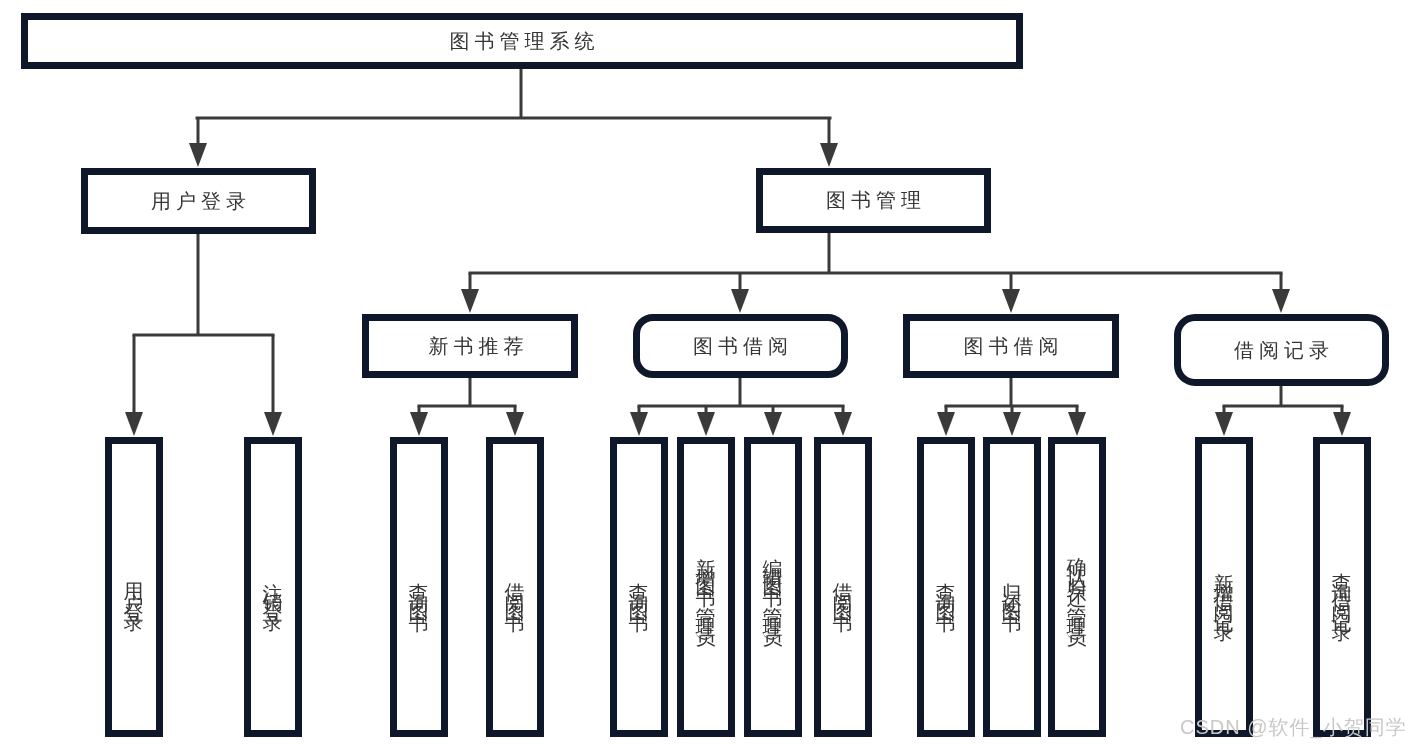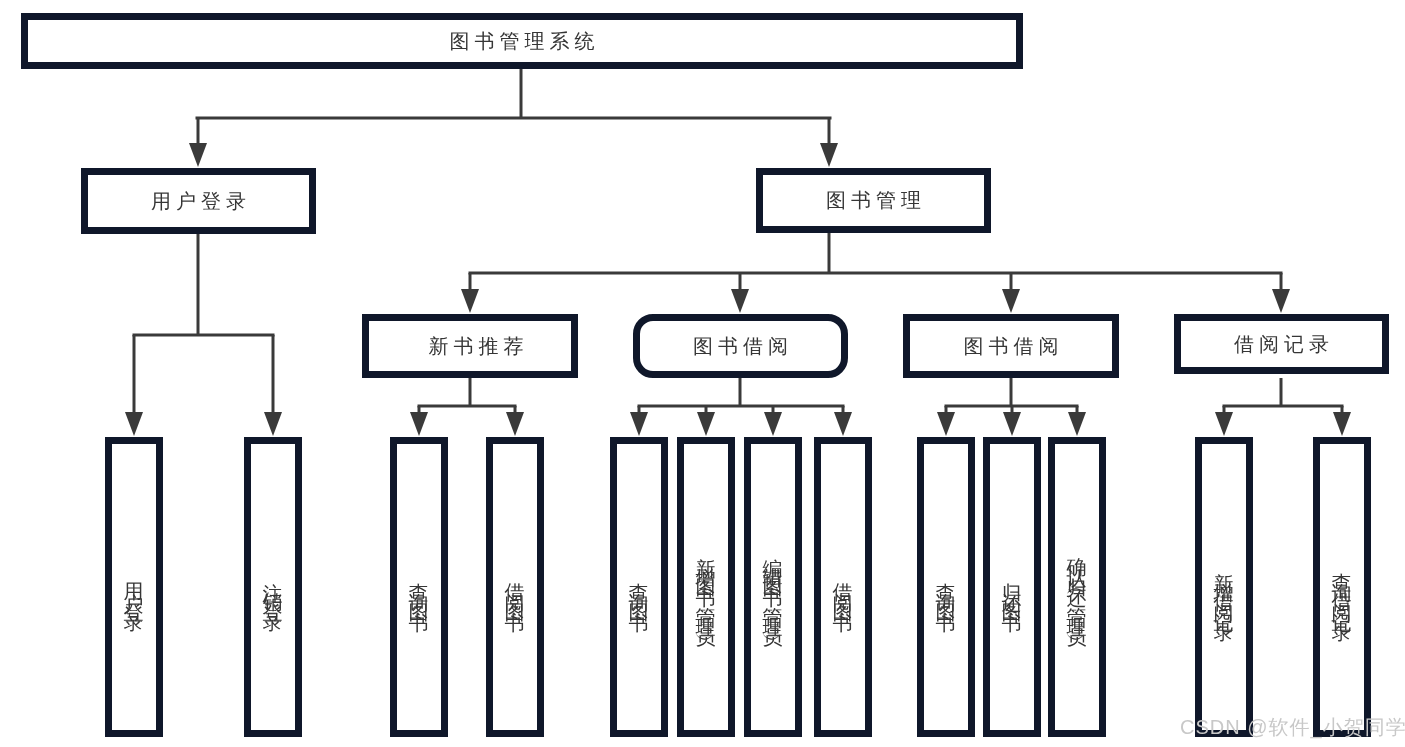--- a/index.html
+++ b/index.html
@@ -135,21 +135,21 @@
 
   <div class="node" style="left:362px; top:314px; width:216px; height:64px;padding-left:12px;">
     <span class="h-label">新书推荐</span>
   </div>
   <div class="node" style="left:633px; top:314px; width:215px; height:64px;border-radius:20px;">
     <span class="h-label">图书借阅</span>
   </div>
   <div class="node" style="left:903px; top:314px; width:216px; height:64px;">
     <span class="h-label">图书借阅</span>
   </div>
-  <div class="node" style="left:1174px; top:314px; width:215px; height:60px;">
+  <div class="node" style="left:1174px; top:314px; width:215px; height:72px;border-radius:21px;">
     <span class="h-label">借阅记录</span>
   </div>
 
   <div class="node" style="left:105px; top:437px; width:58px; height:300px;">
     <span class="v-label">用户登录</span>
   </div>
   <div class="node" style="left:244px; top:437px; width:58px; height:300px;">
     <span class="v-label">注销登录</span>
   </div>
 

